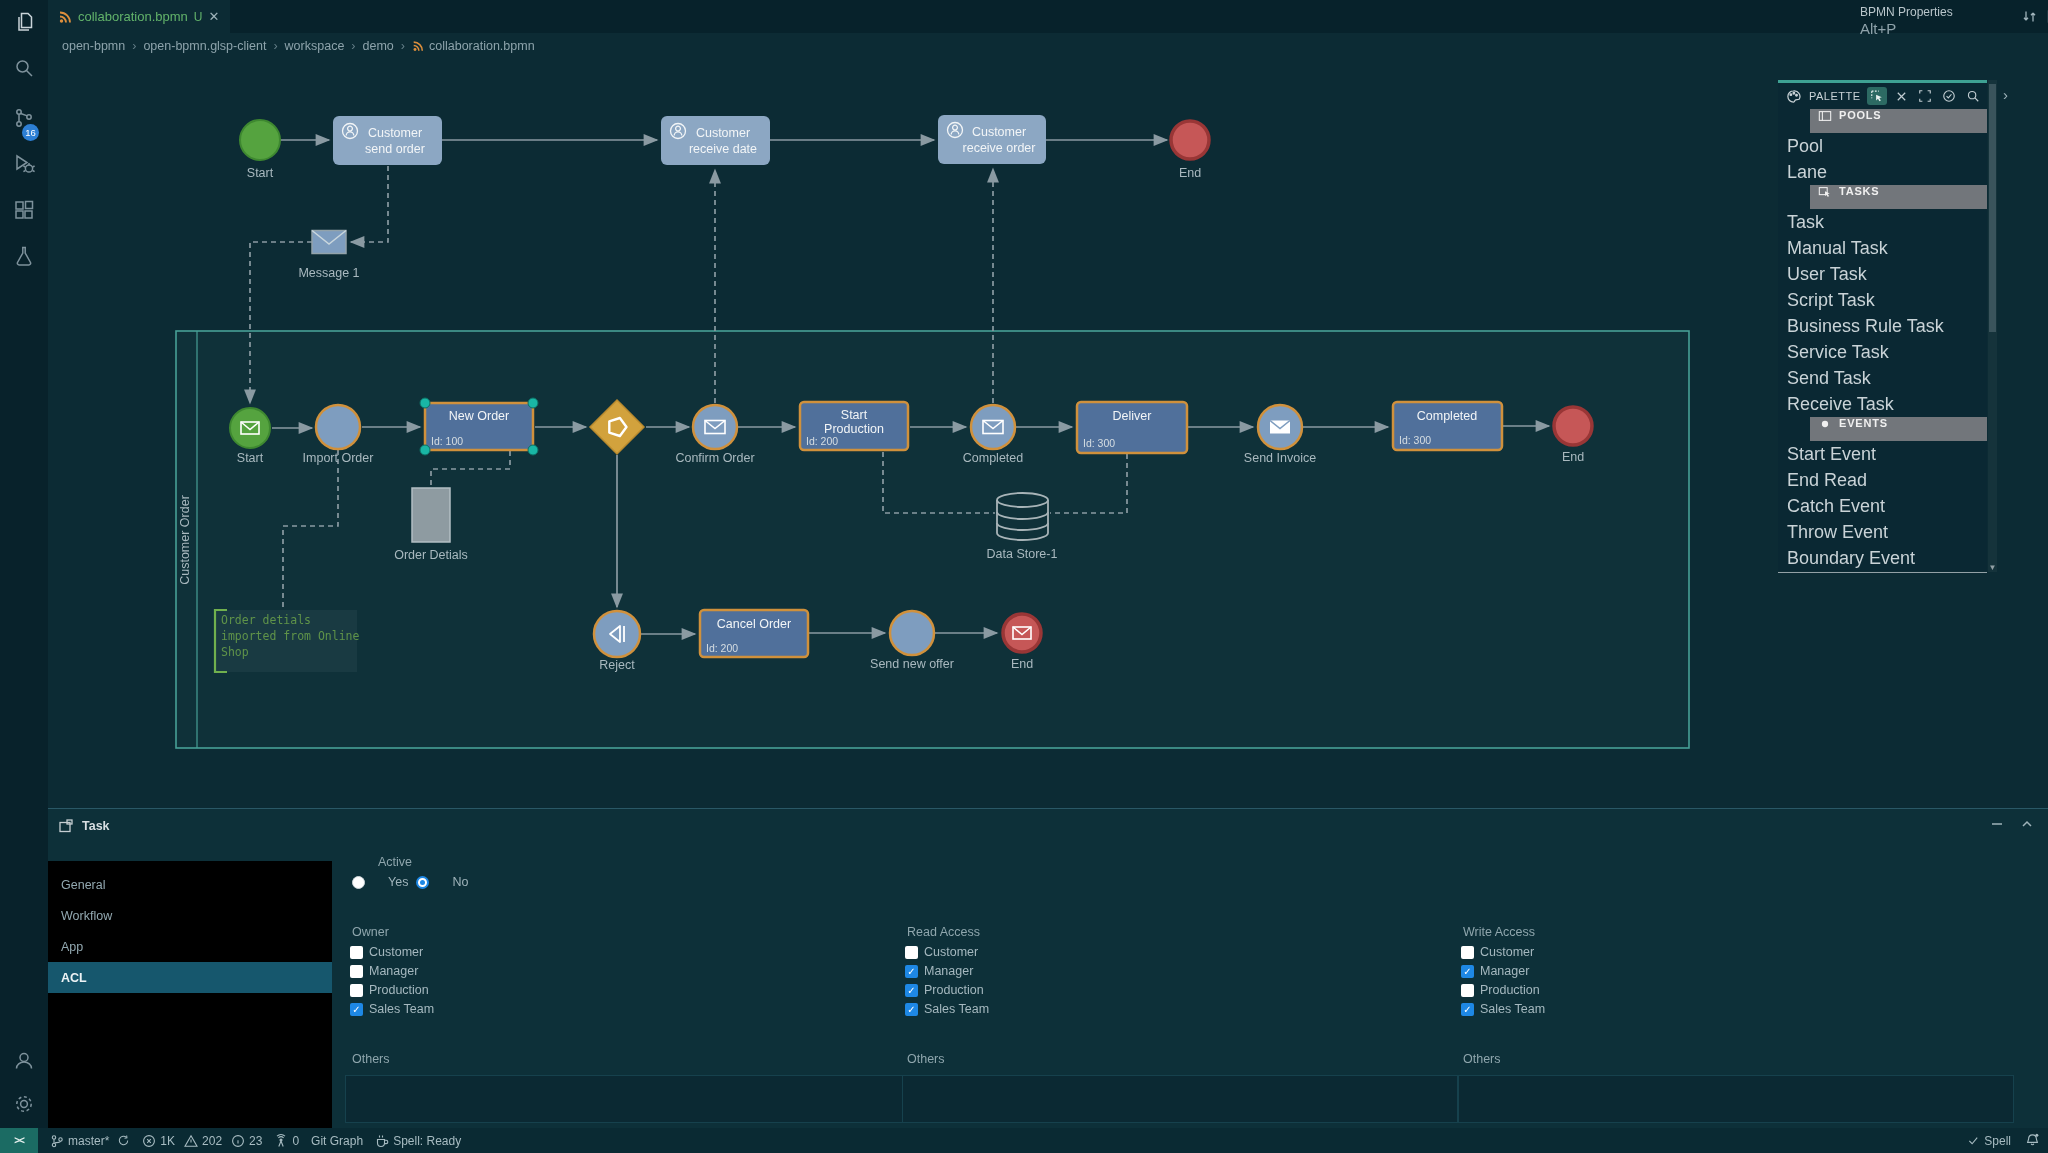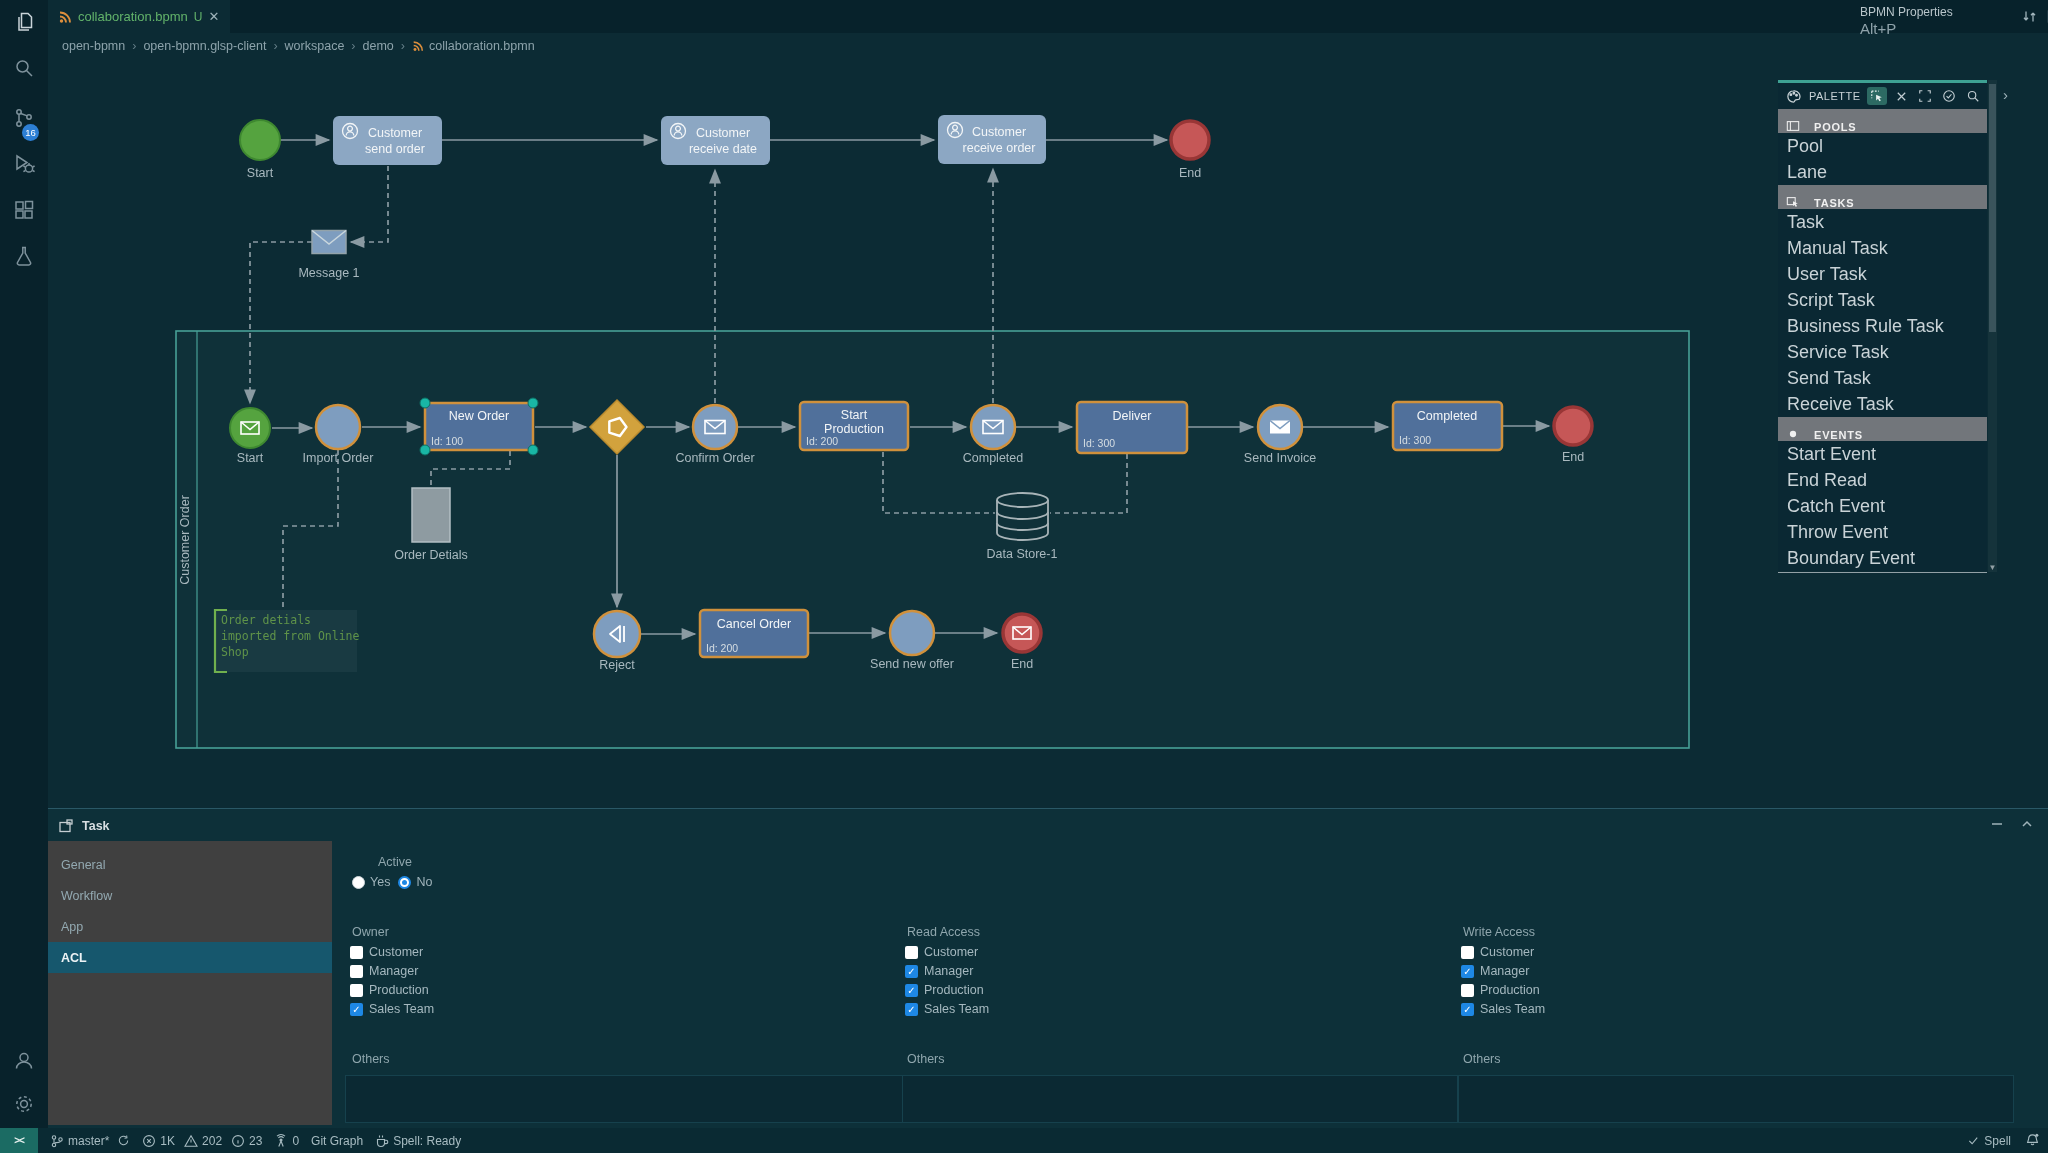--- a/index.html
+++ b/index.html
@@ -30,42 +30,42 @@
   .bc-sep{color:#66808A;}
   .bc-file{display:flex;align-items:center;gap:5px;}
 
   
   .palette{position:absolute;left:1778px;top:80px;width:209px;background:#0A2833;border-top:3px solid #3EA193;z-index:8;}
   .pal-header{height:26px;display:flex;align-items:center;padding:0 4px 0 8px;gap:4px;}
   .pal-title{font-size:11px;letter-spacing:.5px;color:#C9D3D7;flex:1;margin-left:4px;}
   .pal-tool{width:20px;height:18px;display:flex;align-items:center;justify-content:center;color:#C2CDD2;border-radius:3px;}
   .pal-tool.active{background:#2C6A63;color:#E8F2F0;}
   .pal-tool svg{stroke:currentColor;fill:none;stroke-width:1.3;}
-  .pal-sec{height:24px;background:#72767B;color:#F0F0F0;font-size:11px;font-weight:bold;letter-spacing:.8px;display:flex;align-items:flex-end;gap:14px;padding:0 8px;}
+  .pal-sec{height:24px;background:#72767B;color:#F0F0F0;font-size:11px;font-weight:bold;letter-spacing:.8px;display:flex;align-items:flex-start;gap:7px;padding:0 8px;margin-left:32px;}
   .pal-sec svg{stroke:#F0F0F0;fill:none;stroke-width:1.2;}
   .pal-item{height:26px;display:flex;align-items:center;padding:0 9px;font-size:18px;color:#C9D3D7;border-bottom:0;}
   .palette-bottom{position:absolute;left:1778px;top:572px;width:209px;border-top:1px solid #93A1A6;z-index:8;}
   .pal-scrollbar{position:absolute;left:1988px;top:80px;width:9px;height:492px;background:rgba(255,255,255,0.04);z-index:8;}
   .pal-thumb{position:absolute;left:1px;top:4px;width:7px;height:248px;background:#3A545C;}
   .pal-downarrow{position:absolute;left:1988px;top:563px;width:9px;color:#93A1A6;font-size:8px;text-align:center;z-index:9;}
   .pal-collapse{position:absolute;left:2003px;top:86px;color:#9FB3BA;font-size:15px;z-index:8;}
 
   
   .panel{position:absolute;left:48px;top:808px;width:2000px;height:320px;background:#0D3039;border-top:1px solid #2A5866;z-index:6;}
   .panel-header{position:absolute;left:0;top:0;width:100%;height:34px;display:flex;align-items:center;gap:8px;padding-left:10px;box-sizing:border-box;}
   .panel-title{font-size:12.5px;font-weight:bold;color:#D7DEE2;}
   .panel-header svg{stroke:#C5CED2;fill:none;stroke-width:1.3;}
   .panel-winbtns{position:absolute;right:14px;top:8px;display:flex;gap:16px;color:#9FB3BA;}
   .panel-winbtns svg{stroke:currentColor;fill:none;stroke-width:1.5;}
-  .panel-sidebar{position:absolute;left:0;top:32px;width:284px;height:284px;background:#404040;}
+  .panel-sidebar{position:absolute;left:0;top:52px;width:284px;height:284px;background:#000000;}
   .ptab{height:31px;display:flex;align-items:center;padding-left:13px;font-size:12.5px;color:#93A9B1;}
   .ptab.active{background:#16576D;color:#EDF3F5;font-weight:bold;}
   .field-label{position:absolute;font-size:12.5px;color:#8FA6AD;}
   .radio-row{position:absolute;display:flex;align-items:center;gap:14px;}
-  .radio-opt{display:flex;align-items:center;gap:5px;font-size:12.5px;color:#9FB3BA;}
+  .radio-opt{display:flex;align-items:center;gap:23px;font-size:12.5px;color:#9FB3BA;}
   .radio{width:13px;height:13px;border-radius:50%;background:#fff;border:1px solid #CFD8DC;box-sizing:border-box;position:relative;}
   .radio.selected{border:2px solid #1E88E5;}
   .radio.selected::after{content:"";position:absolute;left:50%;top:50%;width:5px;height:5px;margin:-2.5px 0 0 -2.5px;border-radius:50%;background:#1E88E5;}
   .cb-col{position:absolute;display:flex;flex-direction:column;gap:5px;}
   .cb-row{display:flex;align-items:center;gap:6px;height:14px;font-size:12.5px;color:#A5B8BF;}
   .cb{width:13px;height:13px;background:#fff;border-radius:2px;box-sizing:border-box;display:flex;align-items:center;justify-content:center;}
   .cb.checked{background:#1E88E5;color:#fff;font-size:10px;}
   .cb.checked::after{content:"✓";}
   .others-box{position:absolute;height:48px;background:#0B2933;border:1px solid #16414D;box-sizing:border-box;}
 

